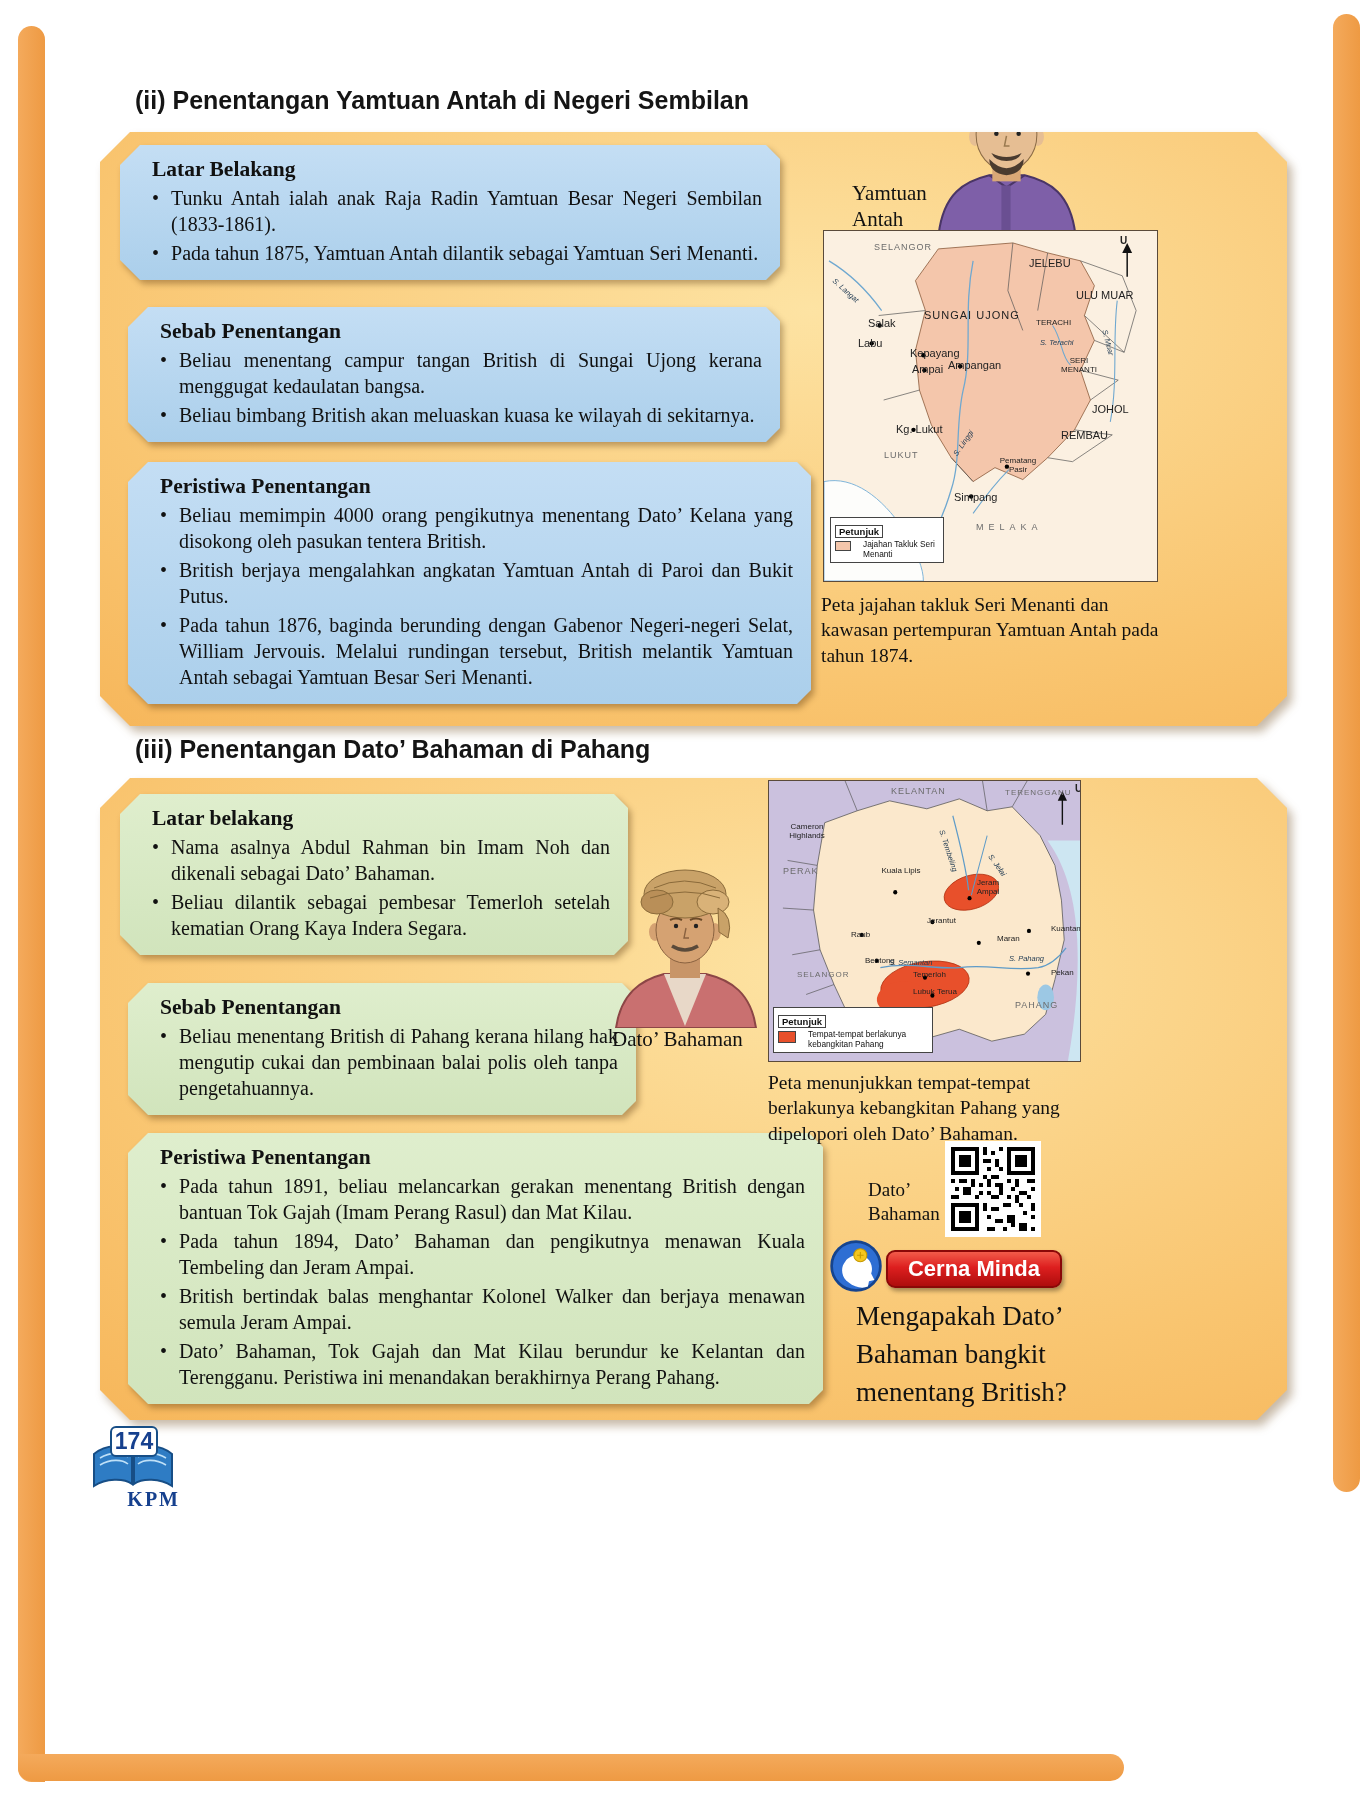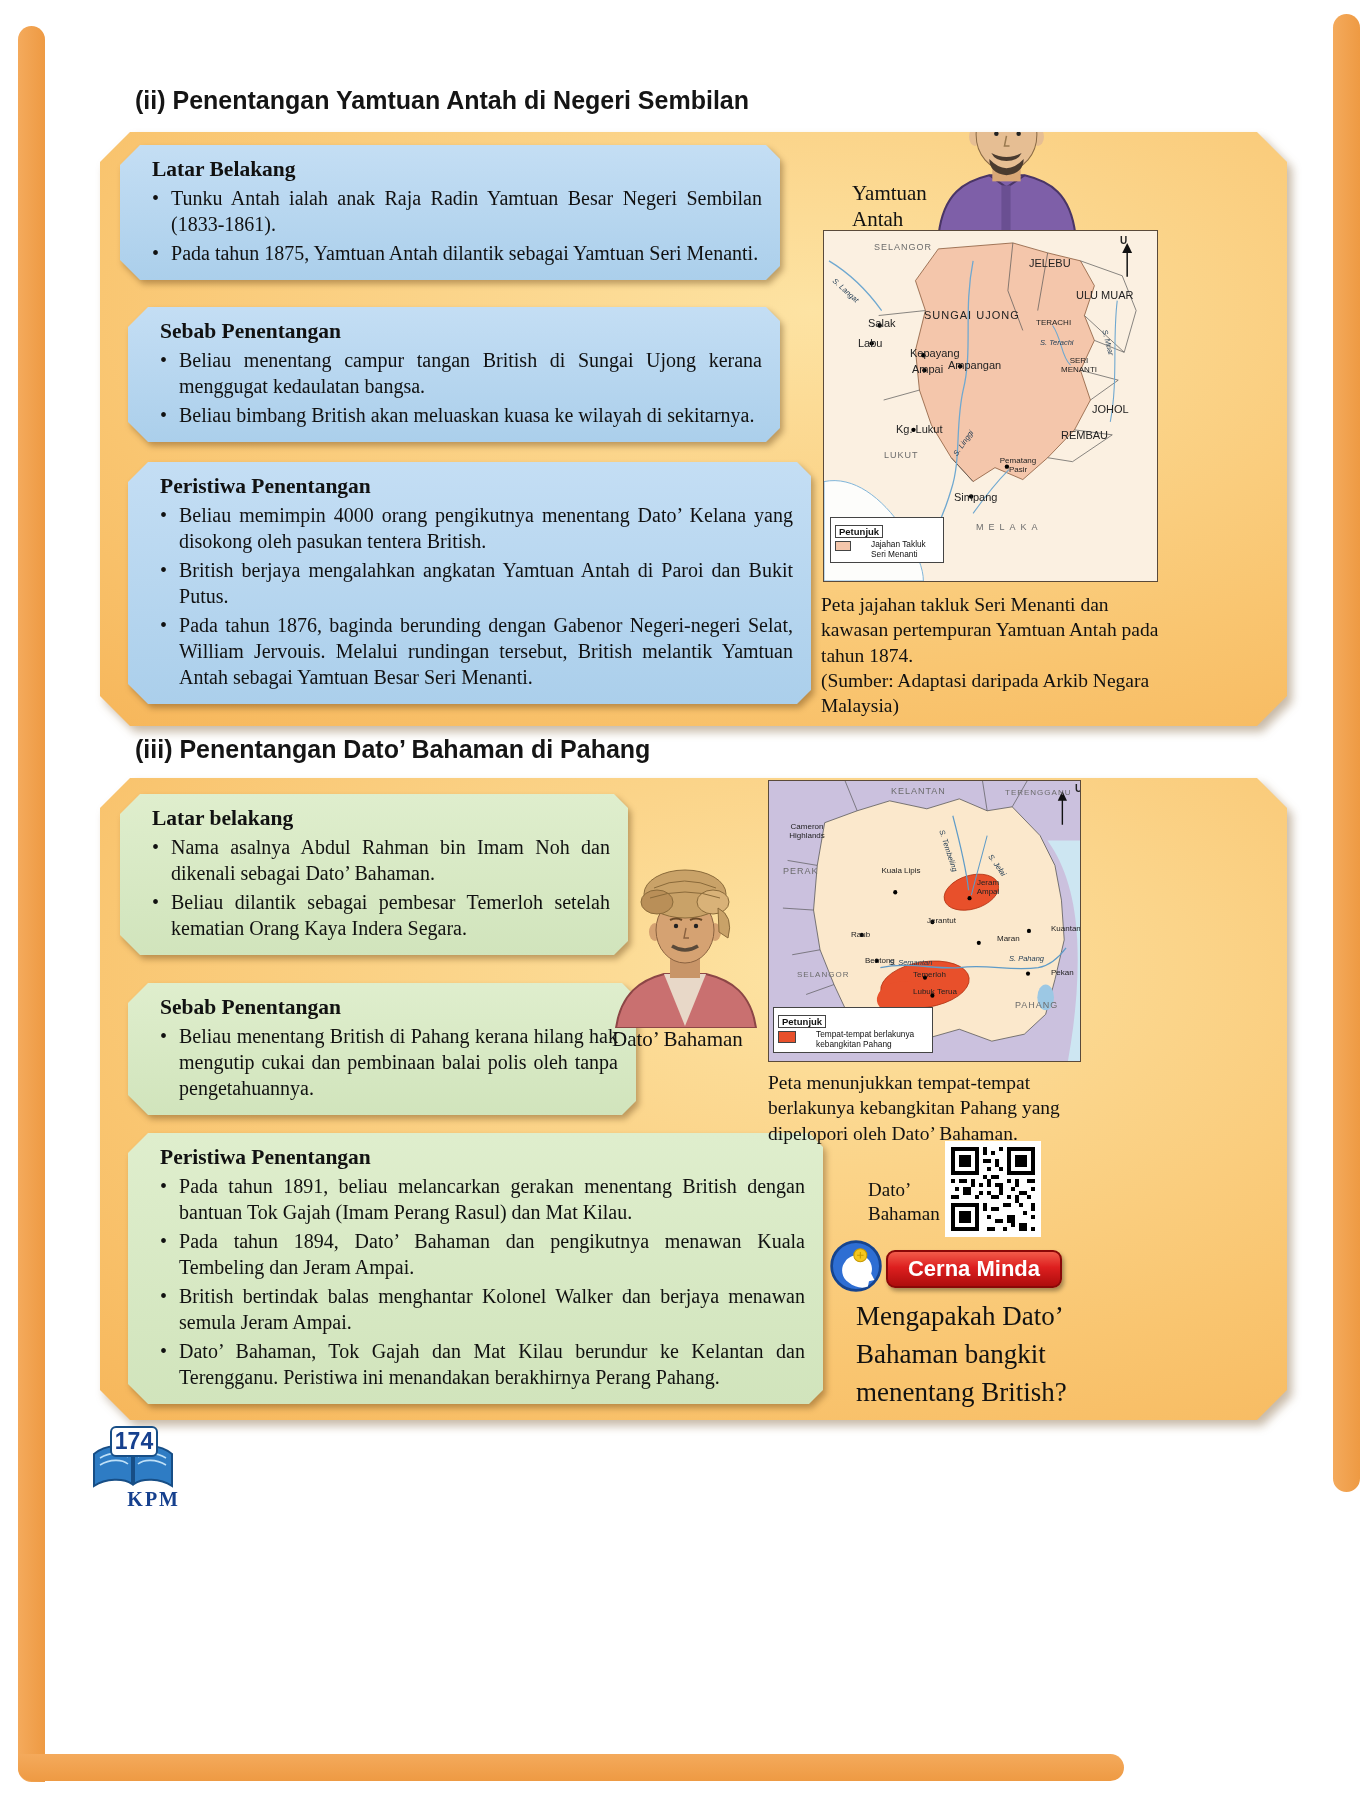--- a/index.html
+++ b/index.html
@@ -33,21 +33,21 @@
 
   .map{position:absolute;border:1px solid #5a4a3a;overflow:hidden;background:#FBF0E1}
   .map .base{position:absolute;left:0;top:0;width:100%;height:100%}
   .mlabel{position:absolute;font-family:"Liberation Sans",sans-serif;font-size:11px;white-space:nowrap;color:#222;transform-origin:0 0;line-height:1.1}
   .mstate{color:#6b6b6b;font-size:9px;letter-spacing:1px}
   .mriver{font-style:italic;font-size:7.5px;color:#1f3a52}
   .mwrap{white-space:normal;text-align:center}
 
   .legend{position:absolute;background:#fff;border:1px solid #444;padding:3px 4px;font-family:"Liberation Sans",sans-serif}
   .legend-title{font-weight:bold;font-size:9.5px;border:1px solid #444;display:inline-block;padding:0 3px;background:#fff;margin-bottom:2px}
-  .legend-row{display:flex;gap:20px;align-items:flex-start}
+  .legend-row{display:flex;gap:12px;align-items:flex-start}
   .swatch{flex:0 0 auto;width:16px;height:10px;border:1px solid #444;margin-top:1px}
   .sw-pink{background:#F4C6AB}
   .sw-red{background:#E8502B}
   .legend-text{font-size:8.3px;line-height:1.15}
 
   .caption{position:absolute;font-size:19.5px;line-height:1.3}
 
   .qrbox{position:absolute;background:#fff;padding:2px}
   .qr-label{position:absolute;font-size:19px;line-height:1.25}
 
@@ -184,21 +184,20 @@
         <div class="legend-title">Petunjuk</div>
         <div class="legend-row">
           <span class="swatch sw-pink"></span>
           <span class="legend-text">Jajahan Takluk Seri Menanti</span>
         </div>
       </div>
     </div>
 
     <div class="caption" style="left:721px;top:460px;width:348px">
       <span>Peta jajahan takluk Seri Menanti dan kawasan pertempuran Yamtuan Antah pada tahun 1874.</span><br>
-      <span>(Sumber: Adaptasi daripada Arkib Negara Malaysia)</span>
     </div>
   </div>
 </div>
 
 <h2 class="h-sans" style="left:135px;top:735px">(iii) Penentangan Dato’ Bahaman di Pahang</h2>
 
 <div class="shadow" style="left:100px;top:778px">
   <div class="panel" style="width:1187px;height:642px">
 
     <div class="ibshadow" style="left:20px;top:16px">

